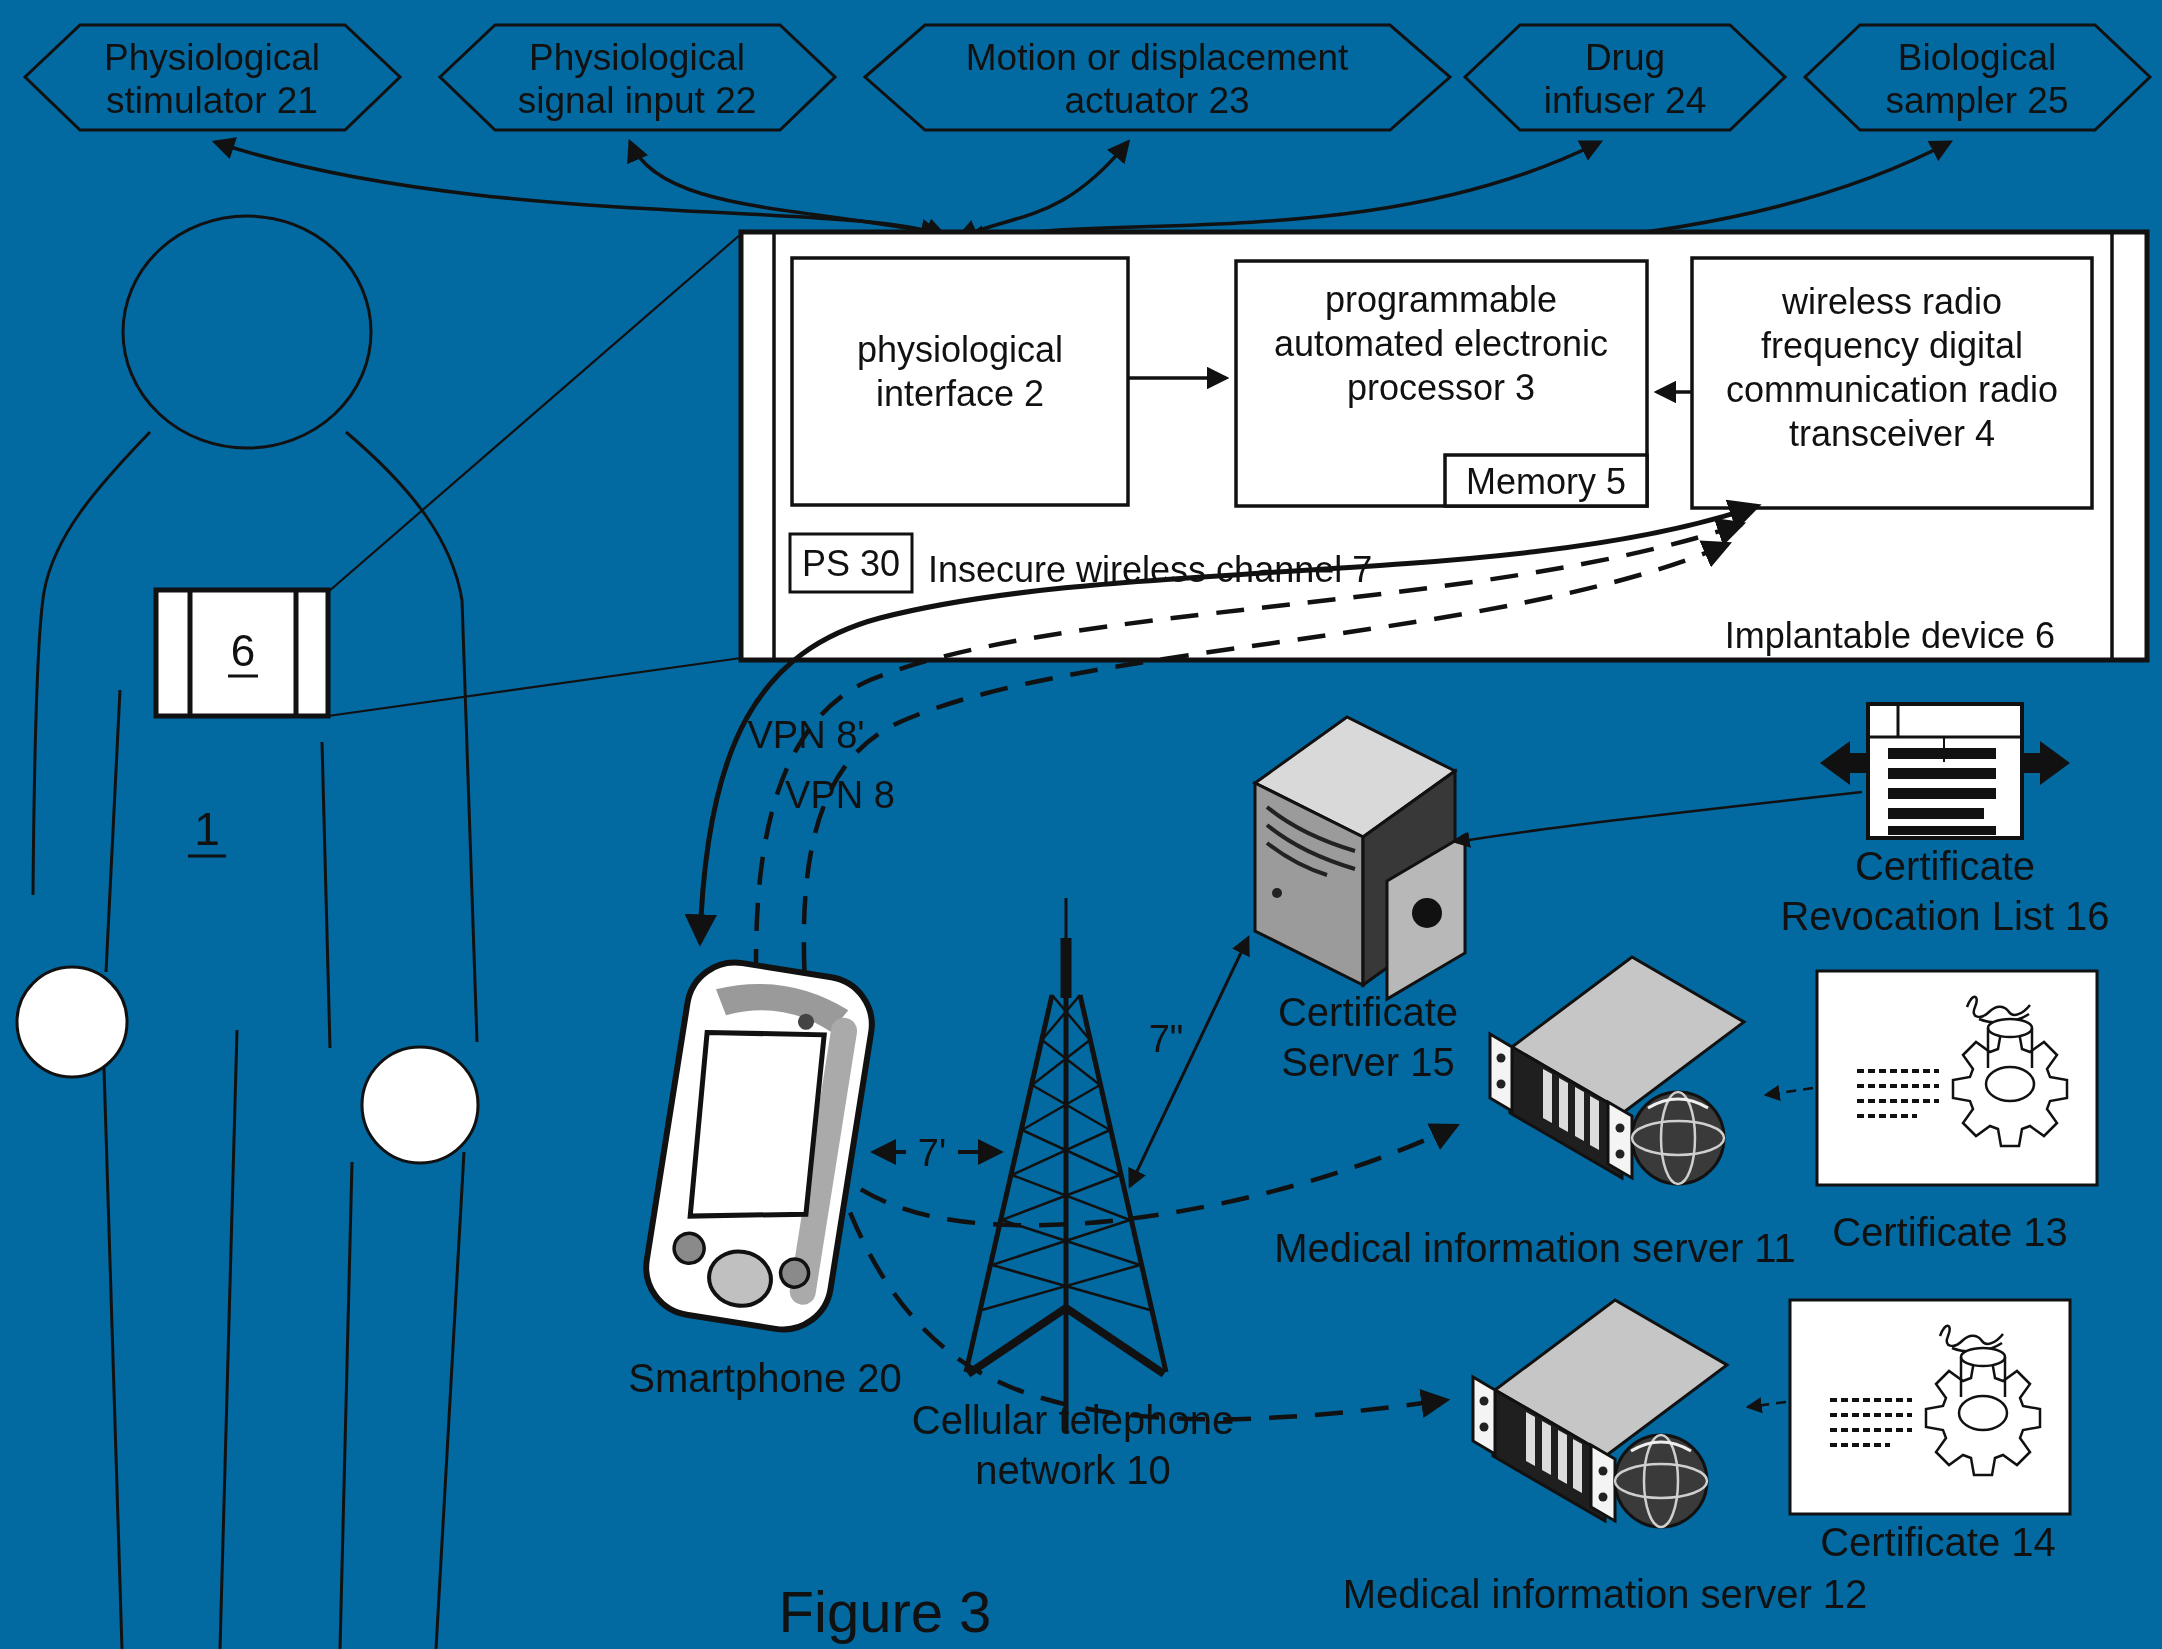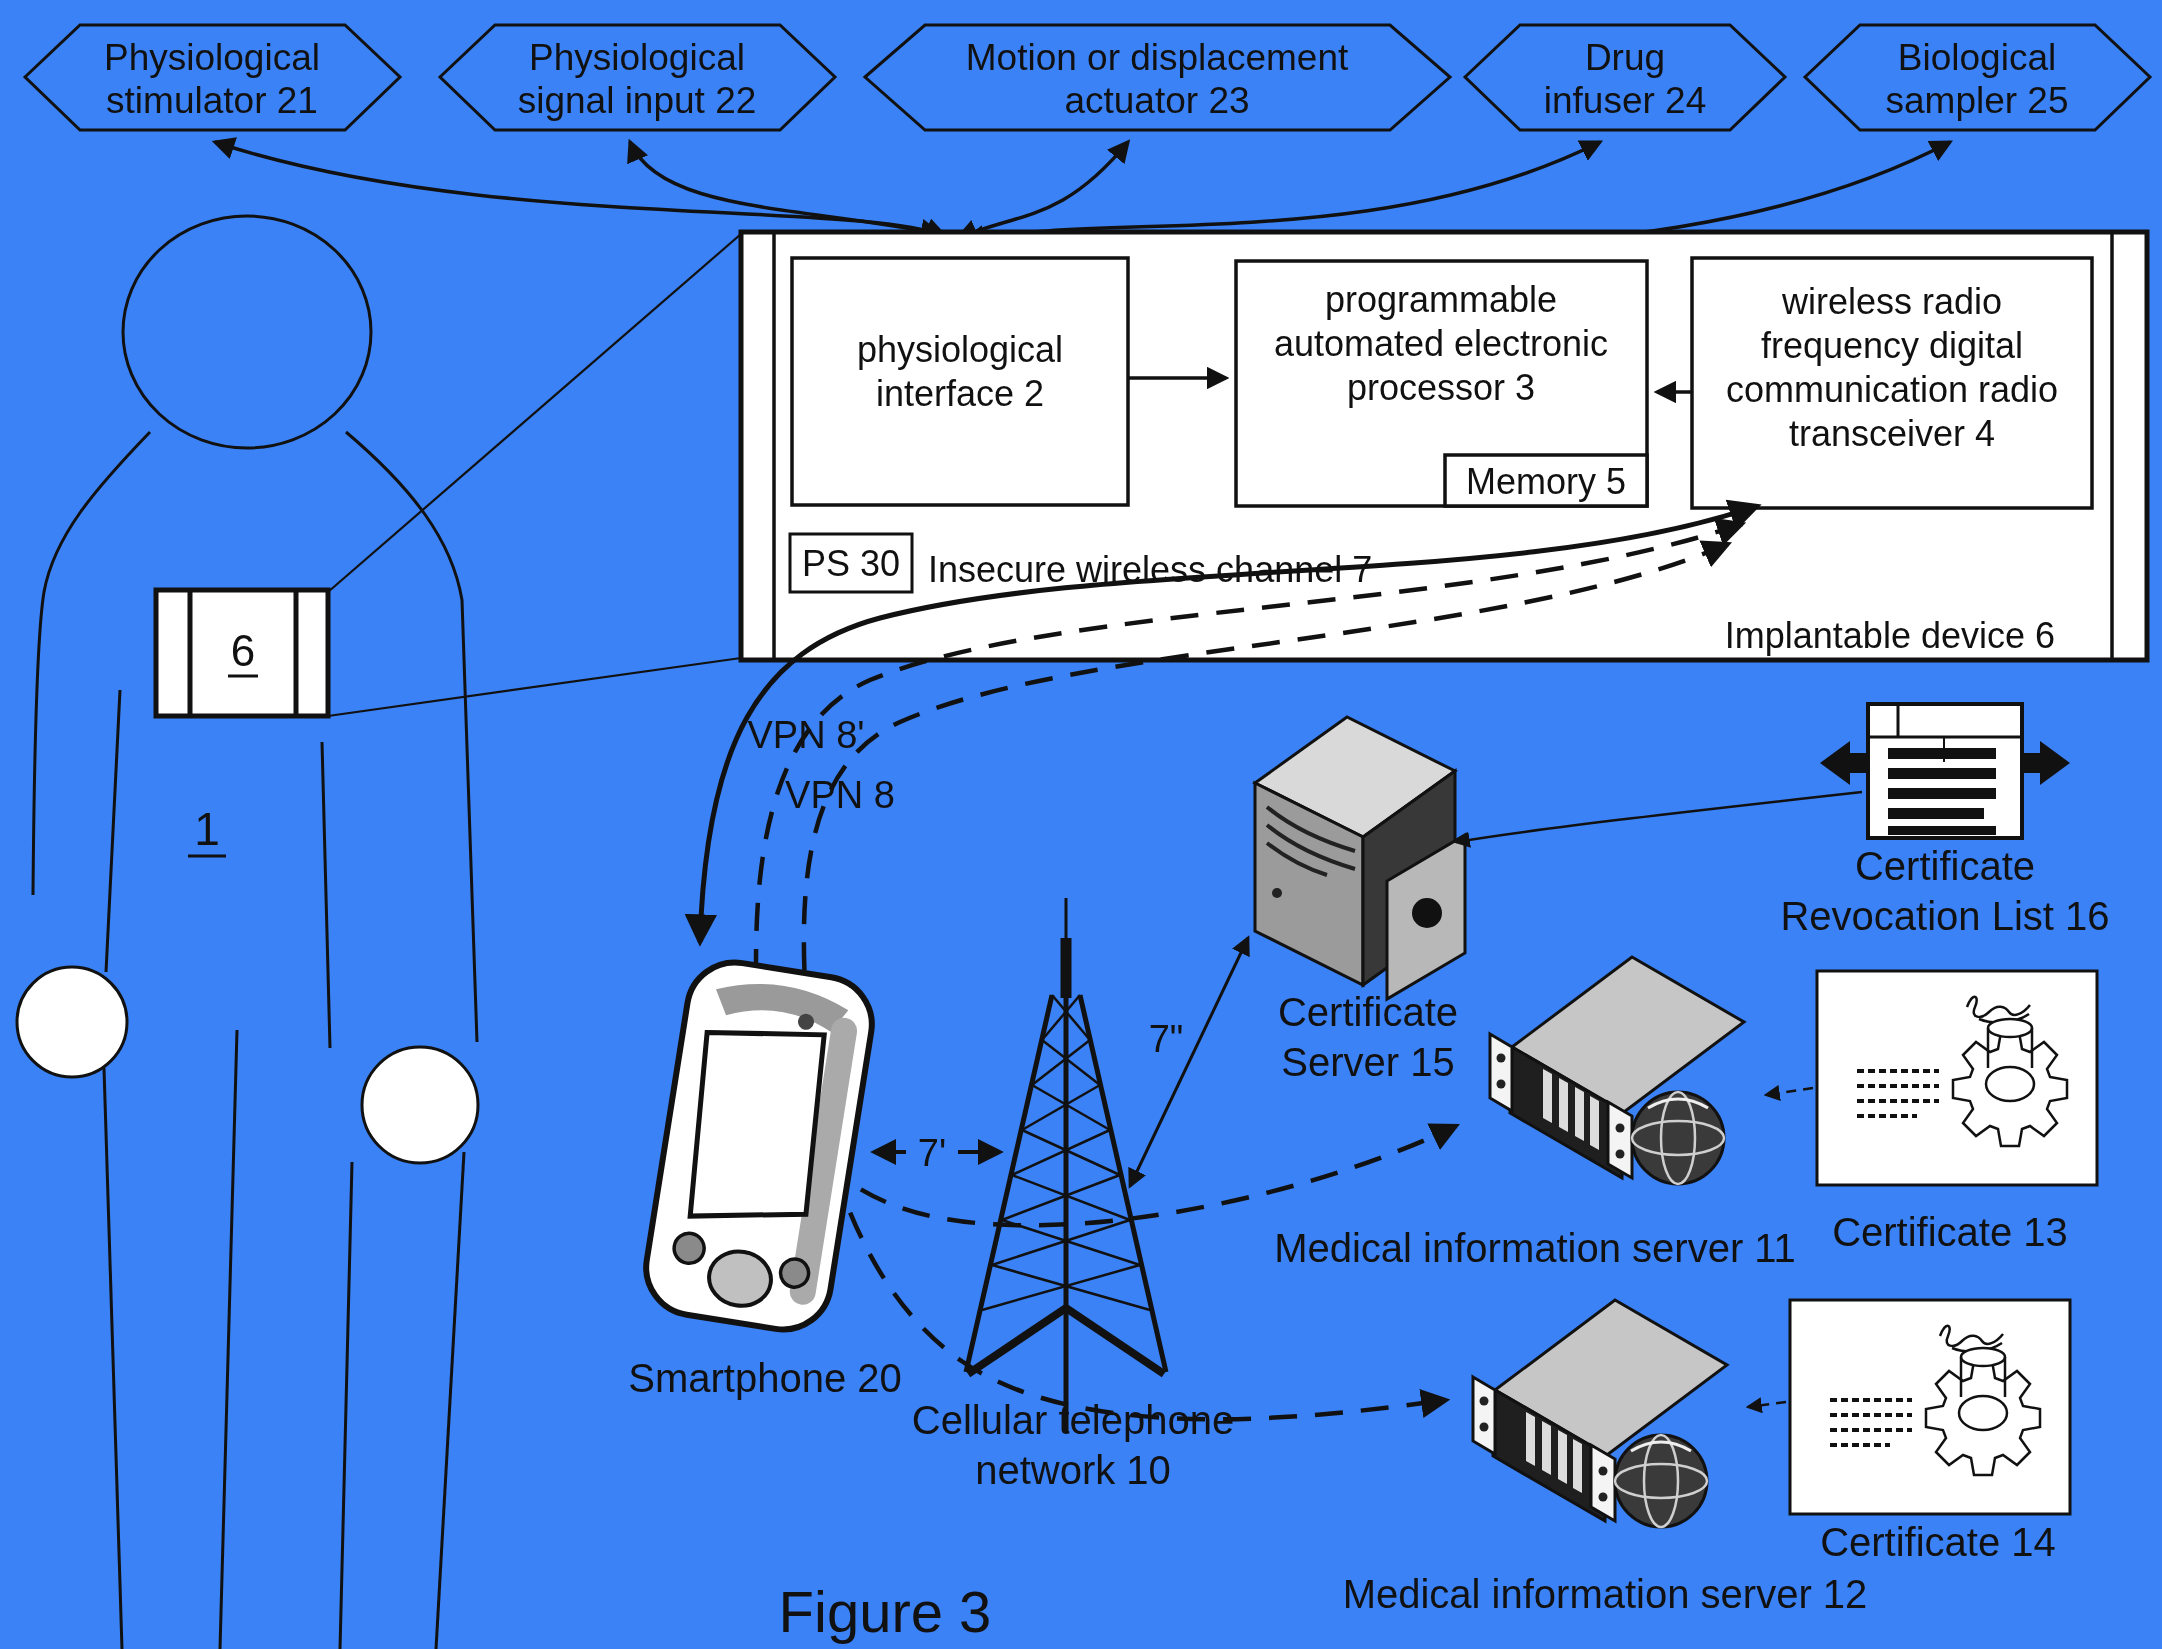--- a/index.html
+++ b/index.html
@@ -1,16 +1,16 @@
 <!DOCTYPE html>
 <html><head>
 <meta charset="utf-8">
 <style>
   html,body{margin:0;padding:0;background:#ffffff;}
-  .stage{width:2162px;height:1649px;position:relative;background:#3b82f6;}
+  .stage{width:2162px;height:1649px;position:relative;background:#0369a1;}
   svg{display:block;}
   text{font-family:"Liberation Sans", sans-serif;fill:#111;}
   .lbl{font-size:37px;}
   .boxlbl{font-size:36px;}
   .biglbl{font-size:40px;}
   .caption{font-size:58px;}
   .ref{font-size:38px;}
   .stroke{stroke:#111;fill:none;}
 </style>
 </head>

